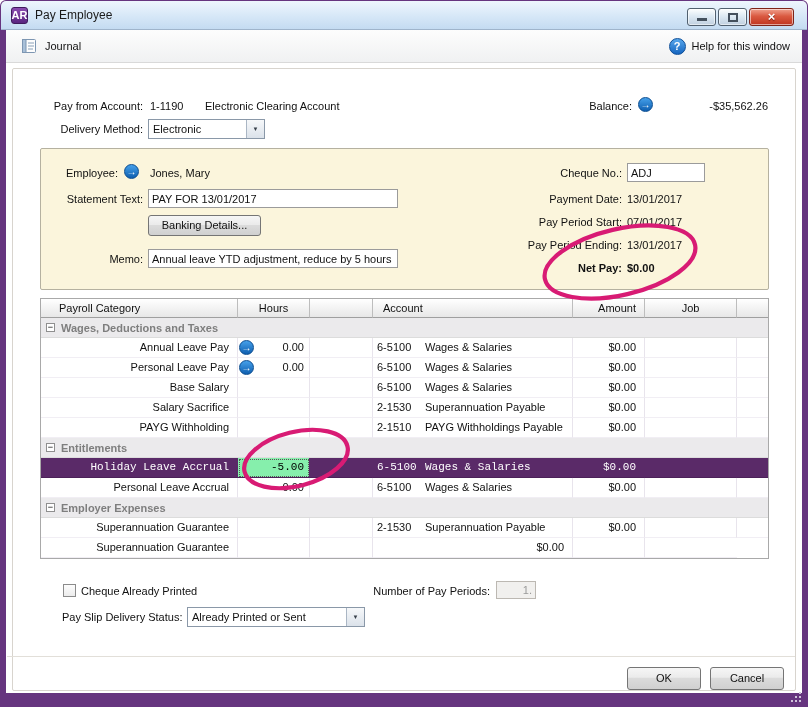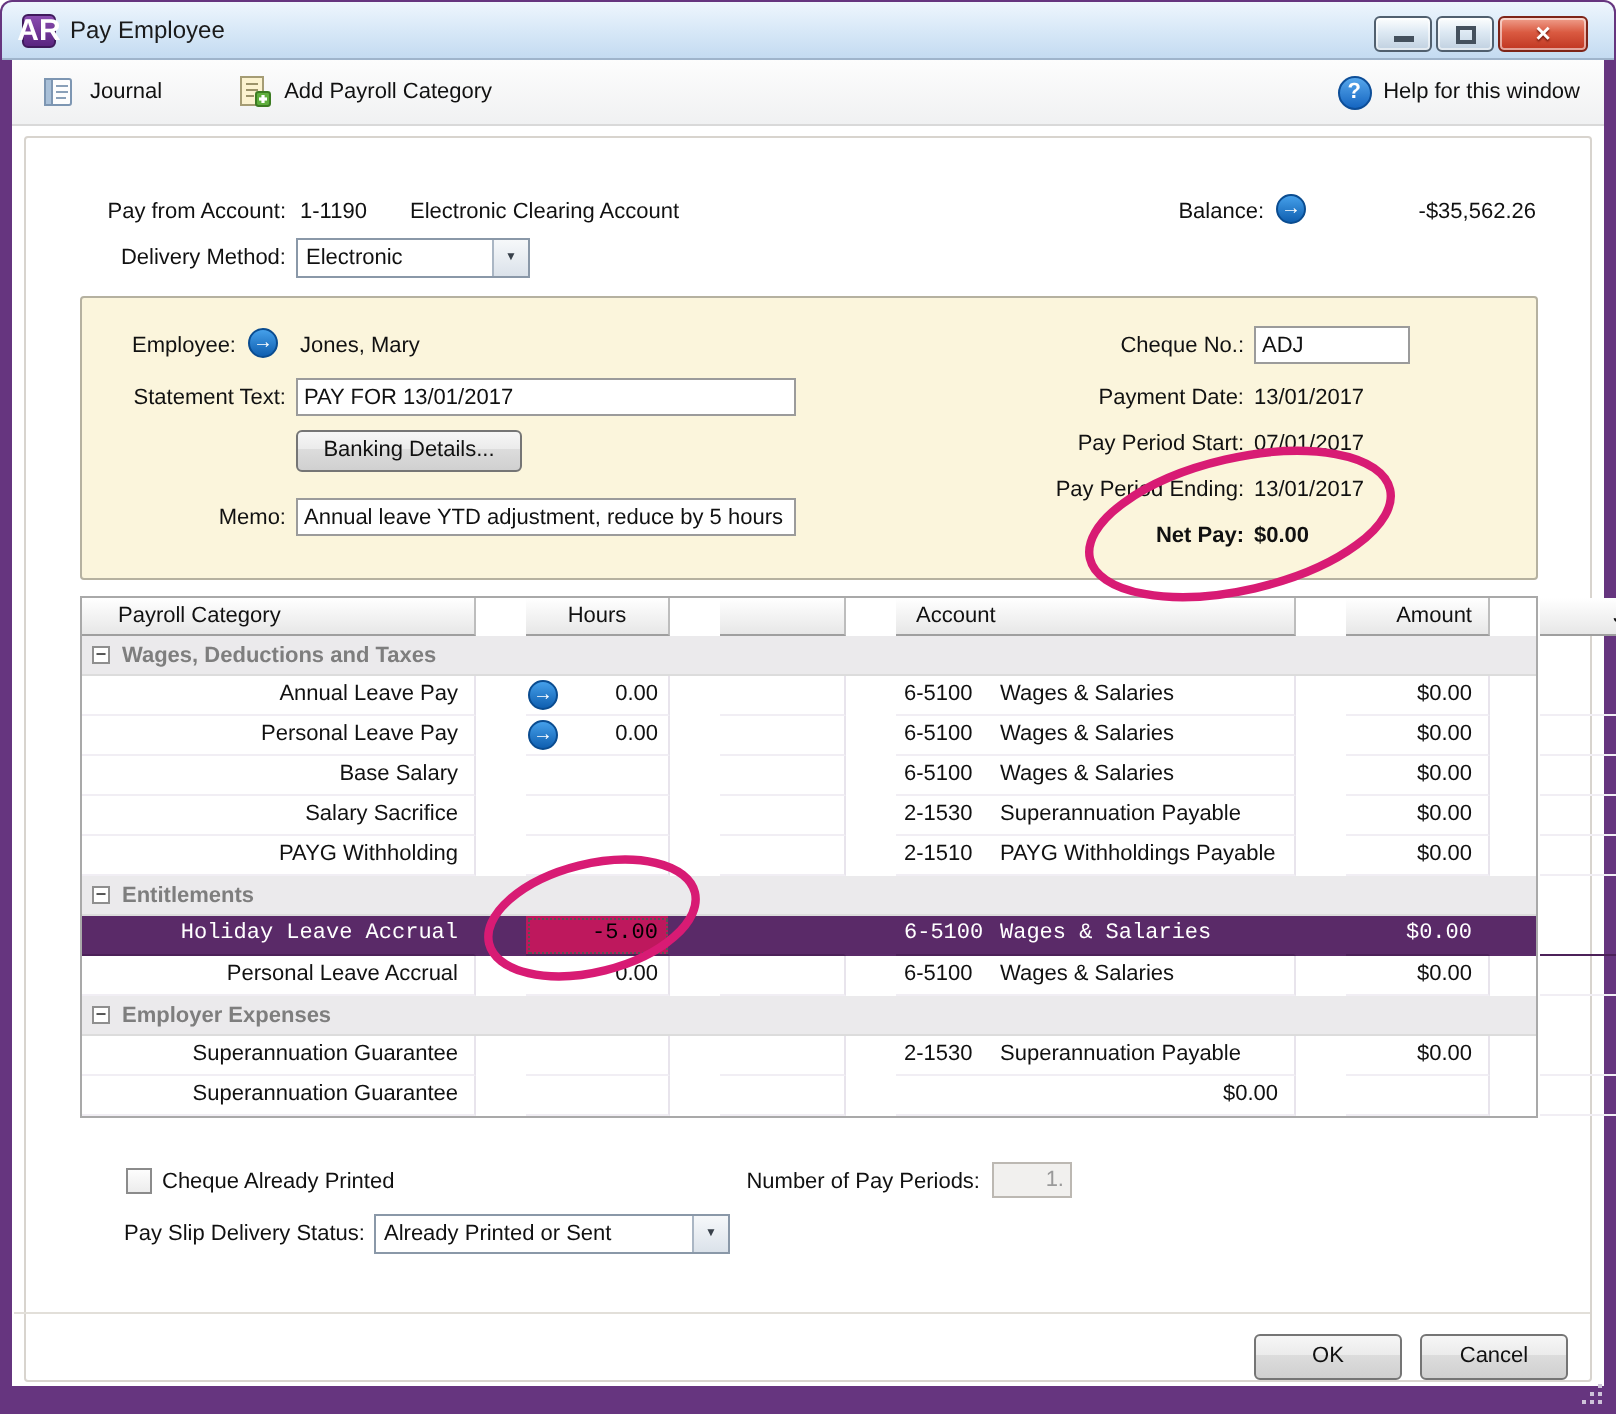--- a/index.html
+++ b/index.html
@@ -6,21 +6,21 @@
   html,body { width:808px; height:707px; }
   body { font-family:"Liberation Sans","DejaVu Sans",sans-serif; font-size:11px; color:#111; background:#fff; }
 
   .window { position:relative; width:808px; height:707px; background:#66357f; border-radius:6px 6px 0 0; overflow:hidden; }
 
   
   .titlebar { position:absolute; left:1px; right:1px; top:1px; height:29px;
     background:linear-gradient(#eef6fd,#d6e7f7 55%,#c4dbf1); border-radius:5px 5px 0 0;
     border-bottom:1px solid #9fb4cb; display:flex; align-items:center; padding:0 10px; }
   .app-icon { width:17px; height:17px; border-radius:3px; background:linear-gradient(#8a4cb0,#5a2580);
-    color:#fff; font-weight:bold; font-size:15px; display:flex; align-items:center; justify-content:center;
+    color:#fff; font-weight:bold; font-size:11px; display:flex; align-items:center; justify-content:center;
     margin-right:7px; border:1px solid #3f1a5c; }
   .title-text { font-size:12px; color:#1a1a1a; }
   .winbtns { position:absolute; top:7px; right:13px; display:flex; gap:2px; }
   .wb { width:29px; height:18px; border:1px solid #51606f; border-radius:3px; position:relative;
     background:linear-gradient(#fdfefe,#dde9f3 45%,#c0d0e0); box-shadow:inset 0 0 0 1px rgba(255,255,255,.55); }
   .wb.close { width:45px; background:linear-gradient(#f0a18e,#da5a41 45%,#bf3520); border-color:#7e2418; }
   .g-min { position:absolute; left:9px; bottom:4px; width:10px; height:3px; background:#44505d; }
   .g-max { position:absolute; left:9px; top:4px; width:10px; height:9px; border:2px solid #44505d; }
   .g-close { position:absolute; left:0; right:0; top:0; bottom:0; color:#fff; font-size:13px; font-weight:bold;
     text-align:center; line-height:16px; text-shadow:0 1px 1px #7a1d10; }
@@ -62,21 +62,21 @@
     border:1px solid #0a4c90; color:#fff; font-size:10px; font-weight:bold;
     display:inline-flex; align-items:center; justify-content:center; line-height:1; }
   .zoom i { font-style:normal; }
 
   
   .cream { position:absolute; left:40px; top:148px; width:729px; height:142px;
     background:#fbf5dc; border:1px solid #b5b1a0; border-radius:2px; }
 
   
   .tgrid { position:absolute; left:40px; top:298px; width:729px; background:#fff; border:1px solid #a9a9a9; }
-  .thead, .trow { display:grid; grid-template-columns:197px 72px 63px 200px 72px 92px 31px;gap:25px; }
+  .thead, .trow { display:grid; grid-template-columns:197px 72px 63px 200px 72px 92px 31px; }
   .hc { height:19px; line-height:18px; background:linear-gradient(#ffffff,#e7e7e7);
     border-right:1px solid #bdbdbd; border-bottom:1px solid #9f9f9f; white-space:nowrap; overflow:hidden; }
   .hc:last-child { border-right:none; }
   .hcat { padding-left:18px; }
   .hhours { text-align:center; }
   .hacct { padding-left:10px; }
   .hamt { text-align:right; padding-right:8px; }
   .hjob { text-align:center; }
 
   .trow .c { height:20px; line-height:19px; border-right:1px solid #e8e4ec; border-bottom:1px solid #f1eef4;
@@ -90,21 +90,21 @@
   .anm { flex:1; }
   .amt { text-align:right; padding-right:8px; }
 
   .grow { display:flex; align-items:center; height:20px; background:#ebeaec; border-bottom:1px solid #dcdcdc;
     color:#7e7e7e; font-weight:bold; padding-left:5px; gap:6px; }
   .collapse { width:9px; height:9px; border:1px solid #8f8f8f; background:#fff; color:#555;
     font-size:9px; line-height:7px; text-align:center; display:inline-block; }
 
   .trow.sel { background:#5a2a68; }
   .trow.sel .c { color:#fff; border-right-color:#5a2a68; border-bottom-color:#4c2159;font-family:Liberation Mono, monospace; }
-  .trow.sel .hours { background:#be185d; color:#000; outline:1px dotted #555; outline-offset:-2px; }
+  .trow.sel .hours { background:#86efac; color:#000; outline:1px dotted #555; outline-offset:-2px; }
 
   
   .checkbox { position:absolute; width:13px; height:13px; border:1px solid #8b8b8b;
     background:linear-gradient(#fdfdfd,#ececec); }
 
   .sep2 { position:absolute; left:7px; top:656px; width:788px; height:1px; background:#e2dfd9; }
 
   .grip { position:absolute; right:6px; bottom:4px; width:13px; height:13px; }
   .grip span { position:absolute; width:2px; height:2px; background:#cfc3da; }
   .grip span:nth-child(1){ right:1px; bottom:1px; }
@@ -146,32 +146,20 @@
       <div class="tool-item">
         <svg class="icon-svg" width="19" height="18" viewBox="0 0 19 18">
           <rect x="2.5" y="2.5" width="13" height="13" rx="1" fill="#fdfdfd" stroke="#7d96b2"></rect>
           <rect x="2.5" y="2.5" width="3.5" height="13" fill="#a9c0d8" stroke="#7d96b2"></rect>
           <line x1="8" y1="6" x2="14" y2="6" stroke="#8aa0b8" stroke-width="1"></line>
           <line x1="8" y1="9" x2="14" y2="9" stroke="#8aa0b8" stroke-width="1"></line>
           <line x1="8" y1="12" x2="13" y2="12" stroke="#8aa0b8" stroke-width="1"></line>
         </svg>
         <span>Journal</span>
       </div>
-      <div class="tool-item">
-        <svg class="icon-svg" width="19" height="18" viewBox="0 0 19 18">
-          <rect x="3.5" y="1.5" width="11" height="14" fill="#fbf2cf" stroke="#a59c74"></rect>
-          <line x1="6" y1="5" x2="12" y2="5" stroke="#9b9268" stroke-width="1"></line>
-          <line x1="6" y1="8" x2="12" y2="8" stroke="#9b9268" stroke-width="1"></line>
-          <line x1="6" y1="11" x2="10" y2="11" stroke="#9b9268" stroke-width="1"></line>
-          <rect x="11" y="9" width="7" height="7" rx="1.2" fill="#5fae3c" stroke="#3c7b22"></rect>
-          <line x1="14.5" y1="10.5" x2="14.5" y2="14.5" stroke="#fff" stroke-width="1.6"></line>
-          <line x1="12.5" y1="12.5" x2="16.5" y2="12.5" stroke="#fff" stroke-width="1.6"></line>
-        </svg>
-        <span>Add Payroll Category</span>
-      </div>
       <div class="tool-help">
         <span class="help-icon">?</span>
         <span>Help for this window</span>
       </div>
     </div>
 
     <div class="cframe"></div>
   </div>
 
   <div class="lab r" style="left:45px;top:100px;width:98px;">Pay from Account:</div>

